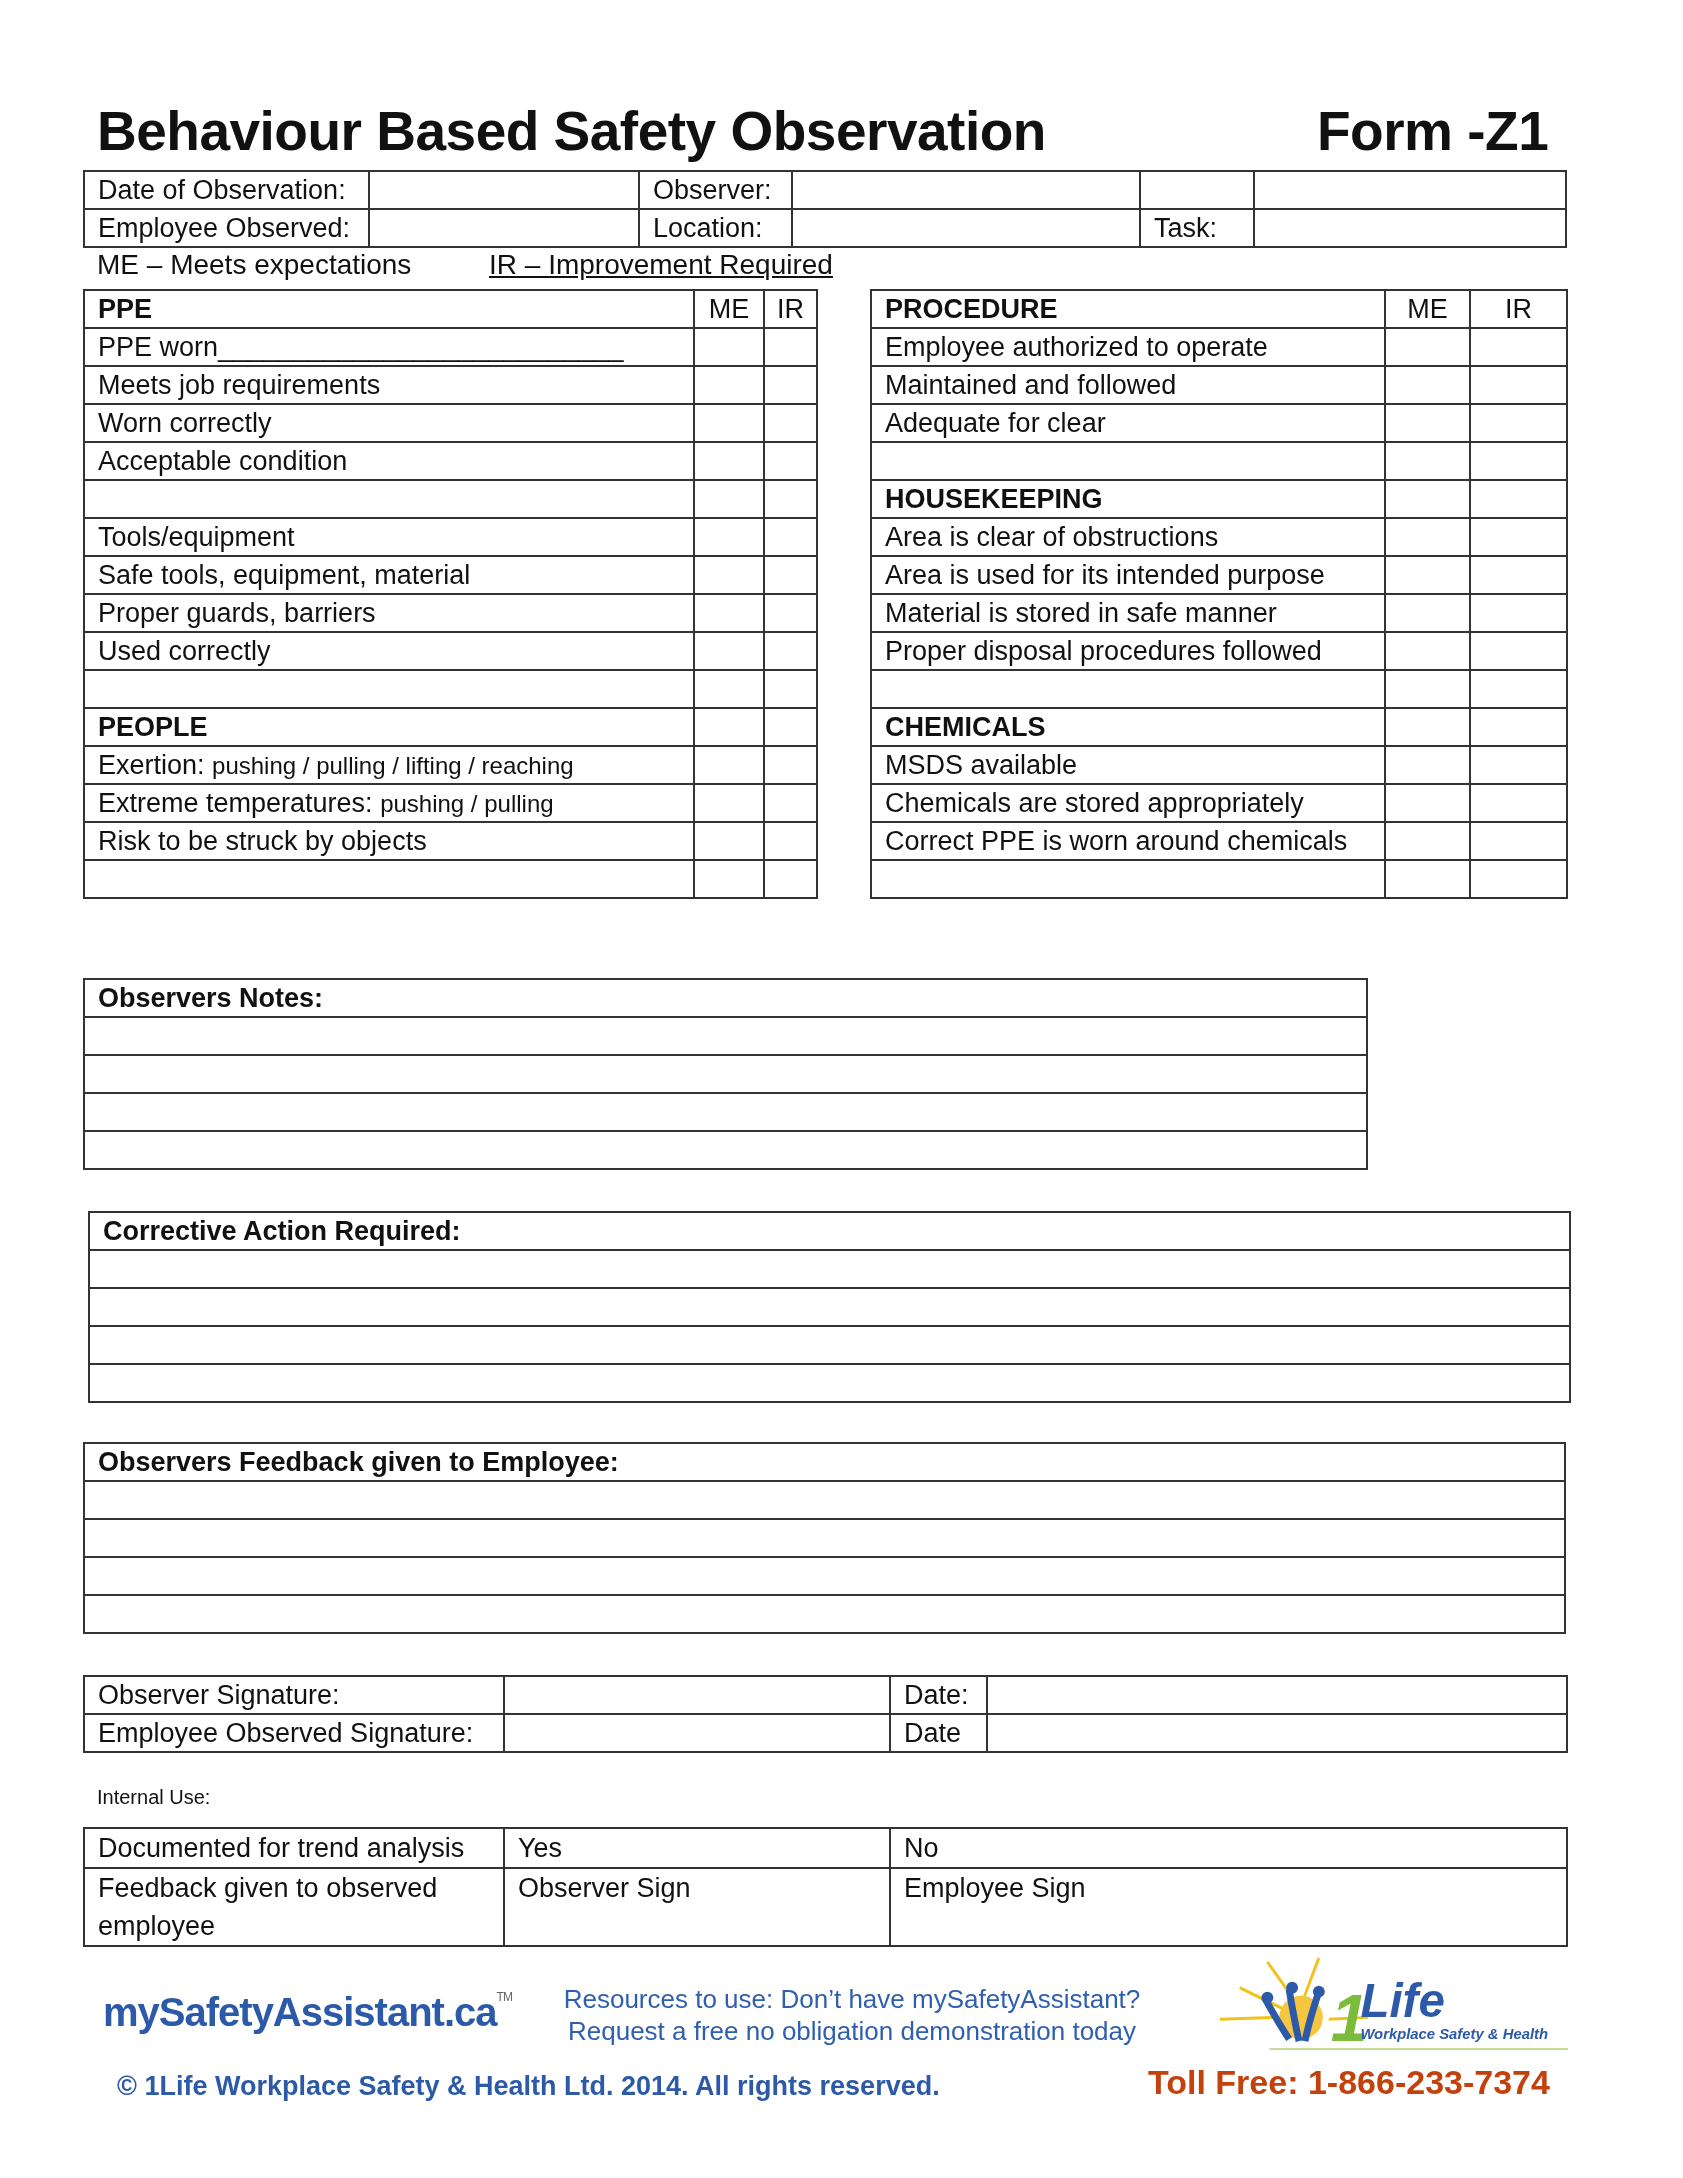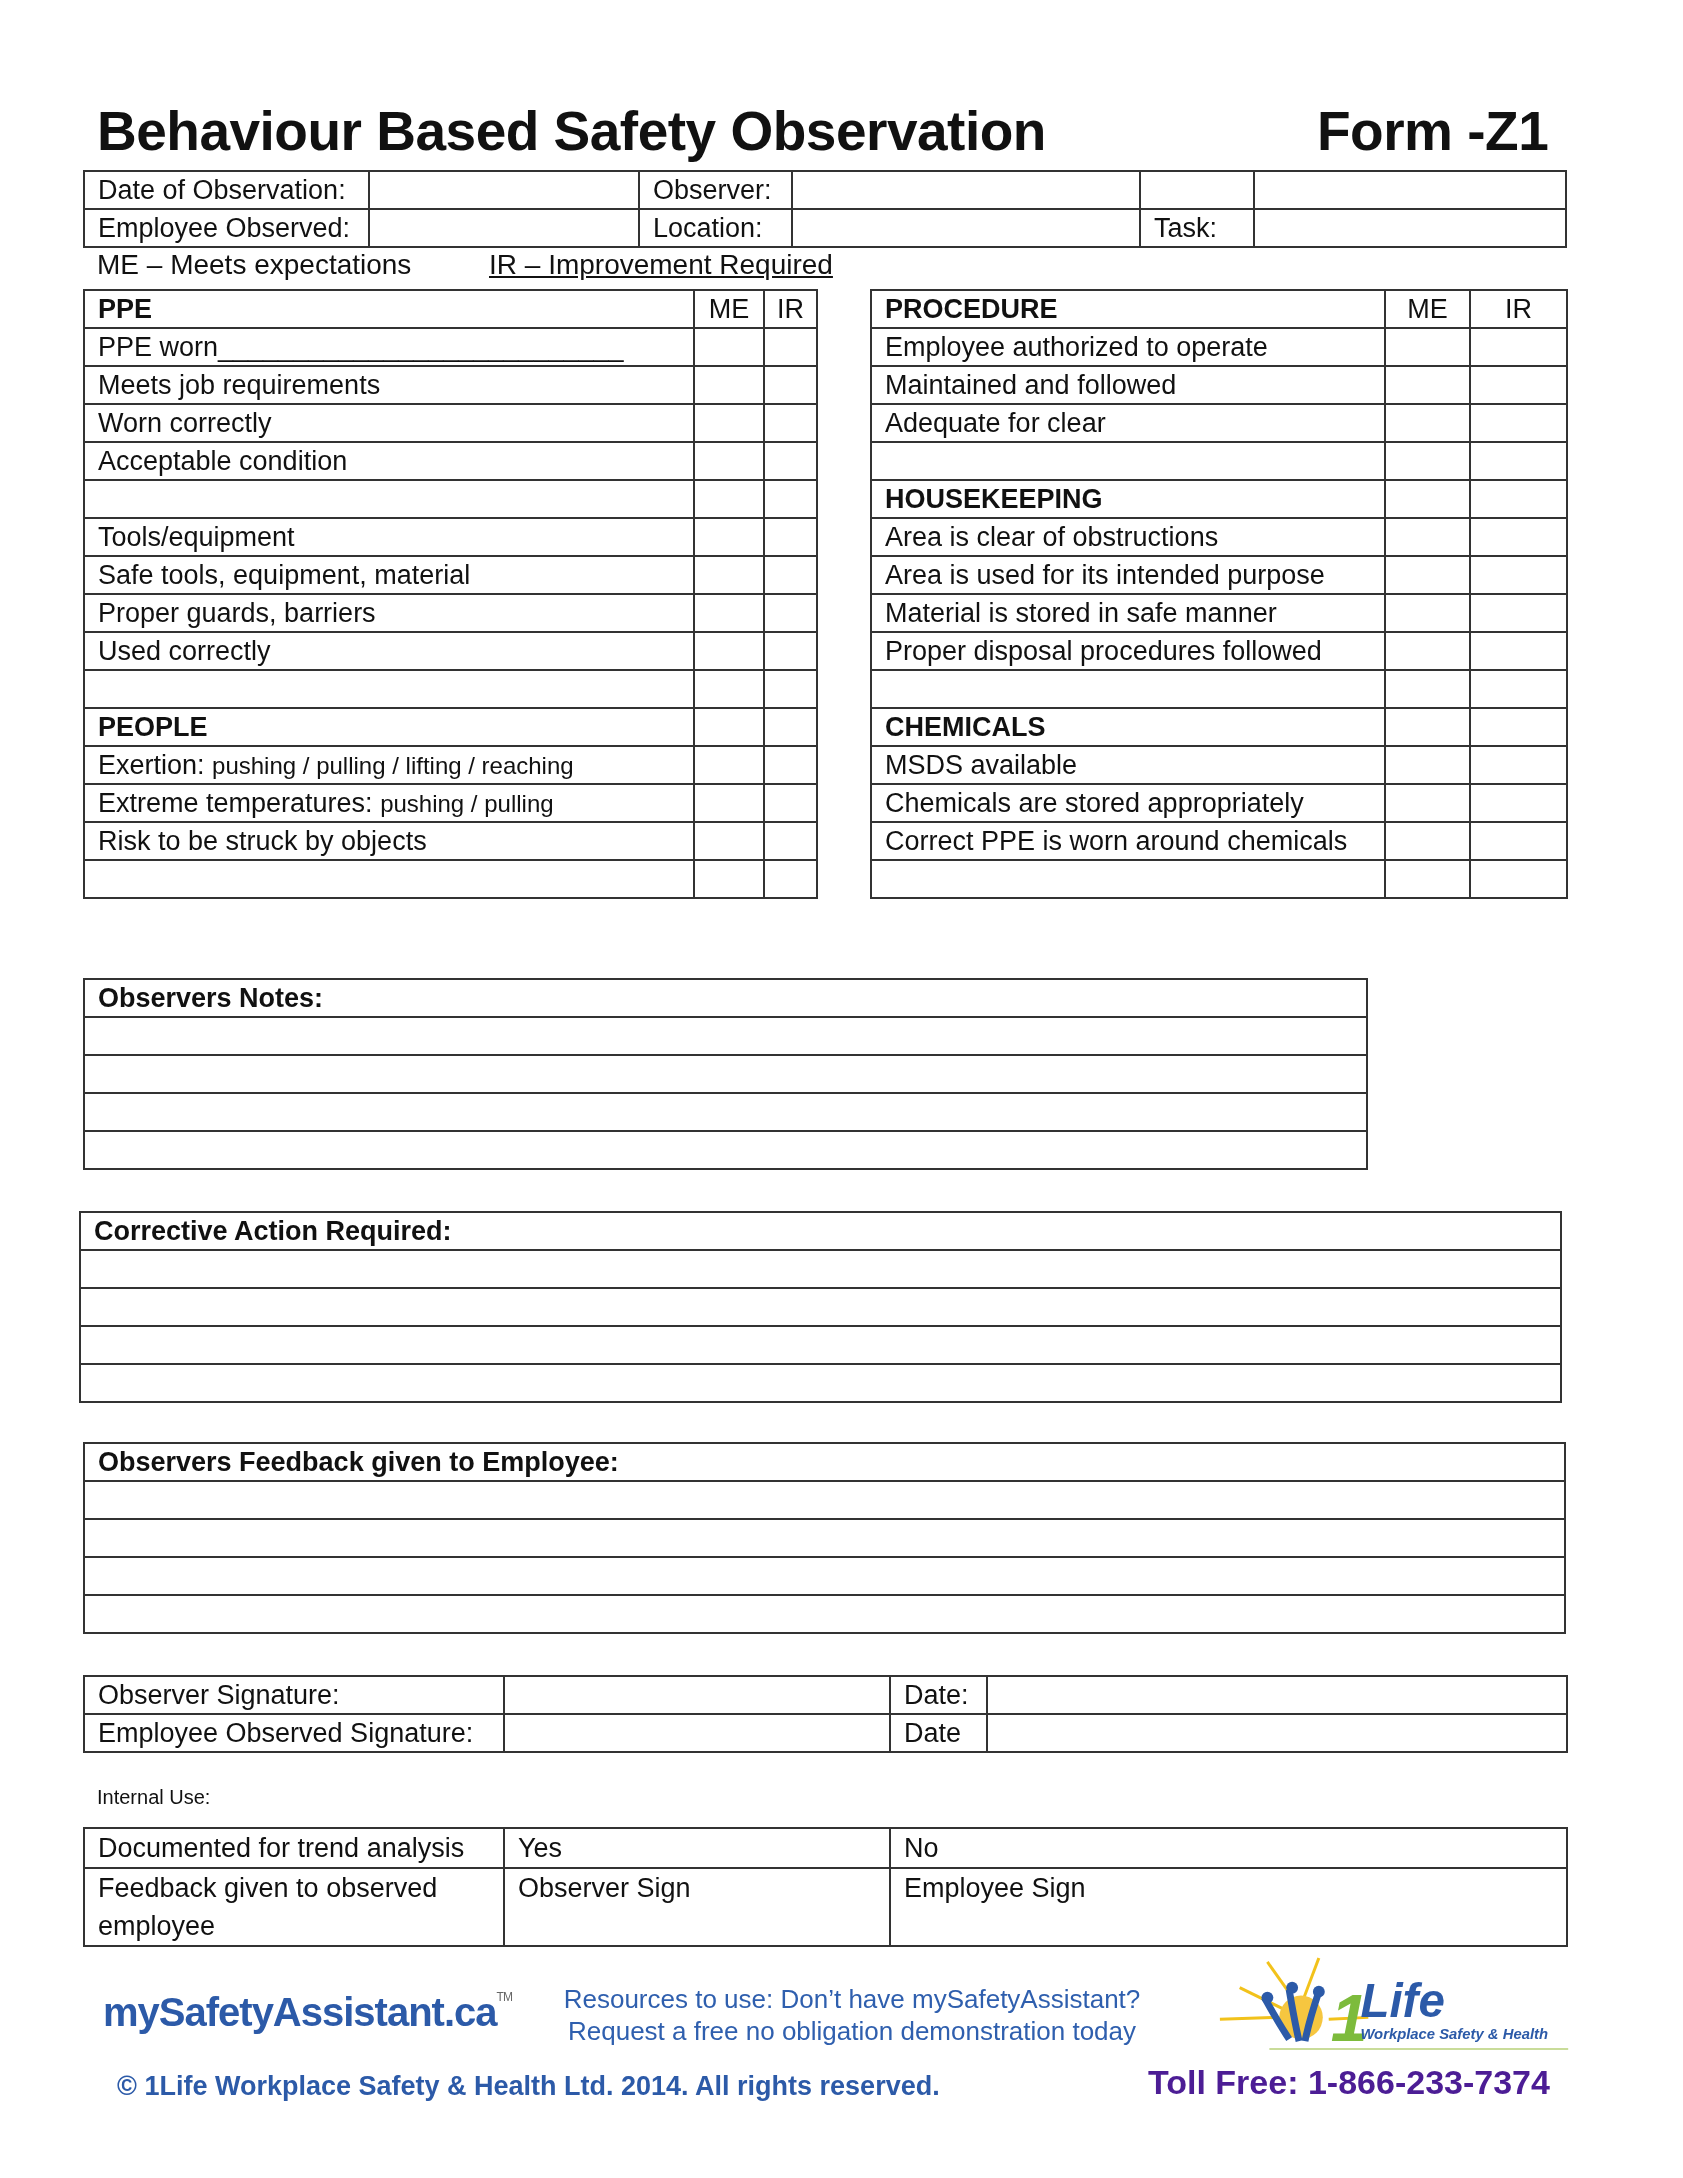--- a/index.html
+++ b/index.html
@@ -13,21 +13,21 @@
        white-space:nowrap; overflow:hidden; vertical-align:middle; line-height:34px; }
   td.hdr { font-weight:bold; }
   td.mark { padding:0; text-align:center; }
   .small { font-size:24px; }
   .legend { top:249px; font-size:28px; }
   .notes td { height:36px; }
   .resources { left:535px; top:1983px; width:634px; text-align:center; font-size:26px; color:#2f5fae; line-height:32px; }
   .msa { left:103px; top:1990px; font-size:40px; font-weight:bold; color:#2c5aa8; letter-spacing:-1px; }
   .msa .tm { font-size:12px; vertical-align:top; color:#666; font-weight:normal; }
   .copy { left:117px; top:2071px; font-size:27px; font-weight:bold; color:#2c5aa8; }
-  .toll { left:1148px; top:2063px; font-size:34px; font-weight:bold; color:#4c1d95; }
+  .toll { left:1148px; top:2063px; font-size:34px; font-weight:bold; color:#c2410c; }
   .life { left:1210px; top:1950px; width:376px; height:109px; }
   .internal-label { left:97px; top:1786px; font-size:20px; }
   .ib td { vertical-align:top; line-height:38px; }
 </style>
 </head>
 <body>
 
 <div class="abs title">Behaviour Based Safety Observation</div>
 <div class="abs formid">Form  -Z1</div>
 
@@ -256,21 +256,21 @@
       </tr>
   <tr>
         <td></td>
       </tr>
   <tr>
         <td></td>
       </tr>
 </tbody>
   </table>
 
-<table class="notes" style="left:79px; top:1211px; width:1483px;">
+<table class="notes" style="left:88px; top:1211px; width:1483px;">
   <tbody>
       <tr>
         <td class="hdr">Corrective Action Required:</td>
       </tr>
   <tr>
         <td></td>
       </tr>
   <tr>
         <td></td>
       </tr>

